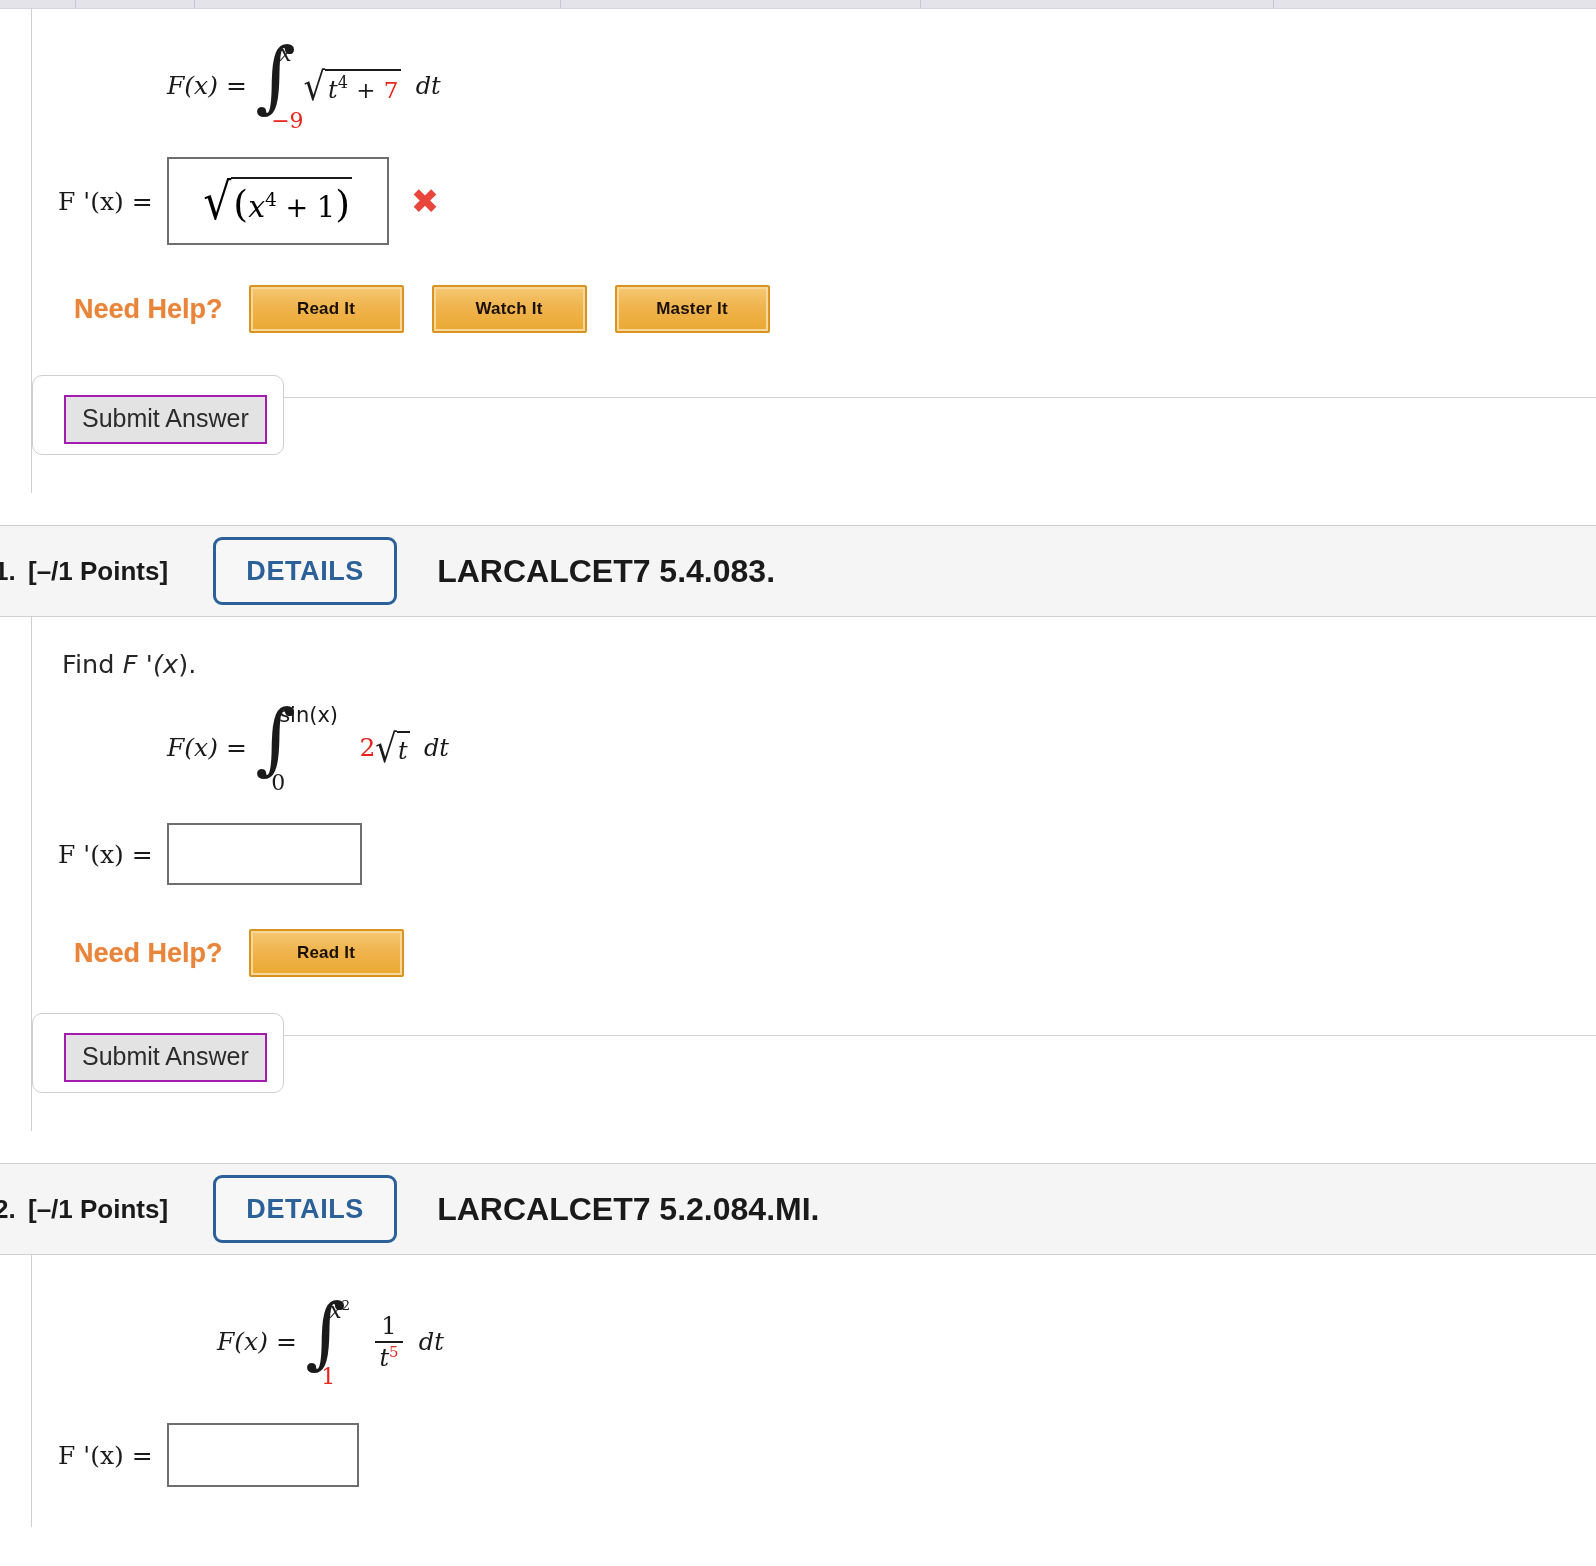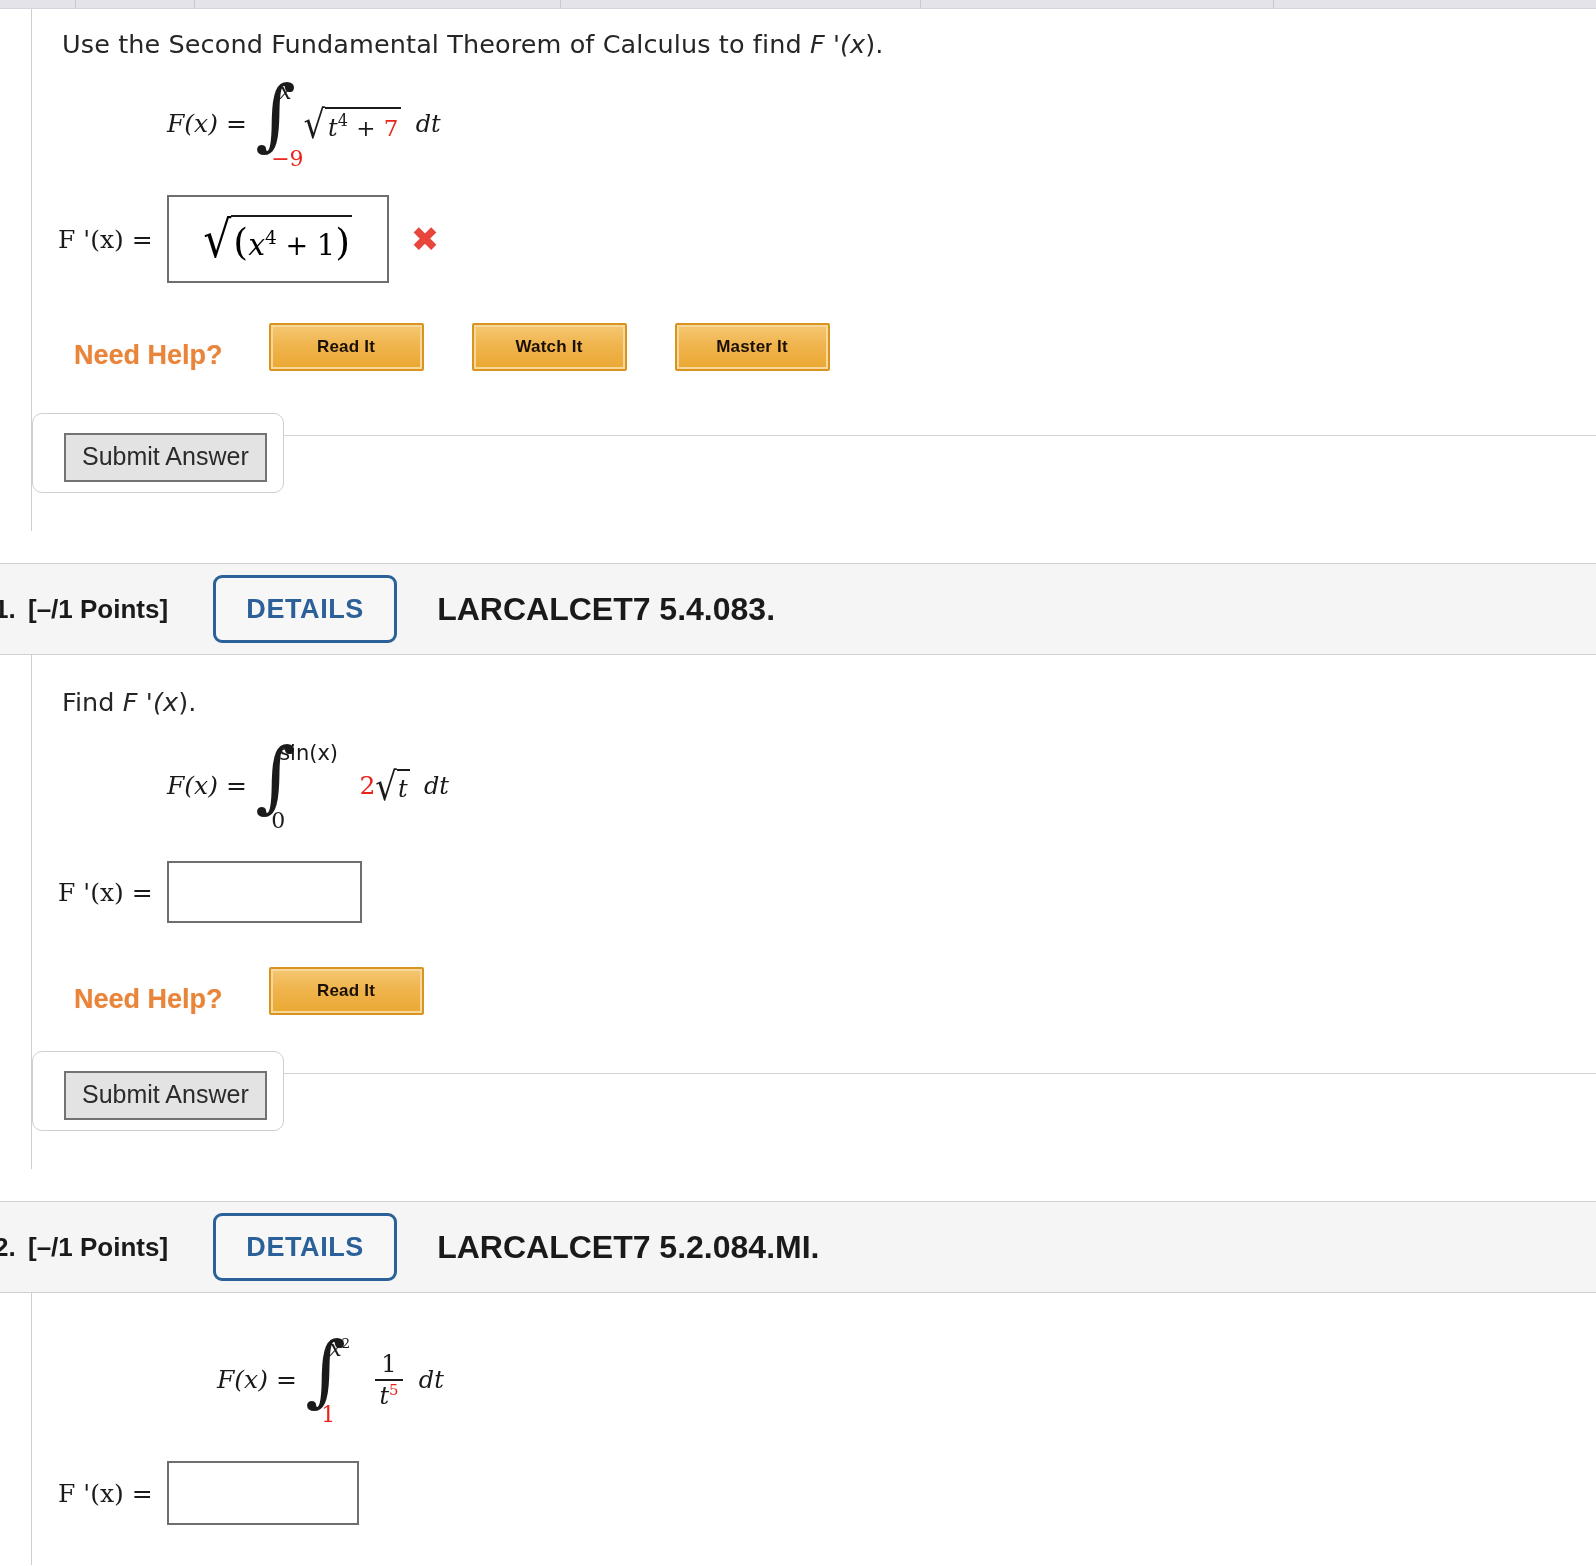--- a/index.html
+++ b/index.html
@@ -139,21 +139,21 @@
   }
   .xmark {
     color: #e8453c;
     font-size: 34px;
     font-weight: bold;
     margin-left: 22px;
     line-height: 1;
   }
 
   
-  .needhelp-row { display: flex; align-items: flex-end; gap: 20px; }
+  .needhelp-row { display: flex; align-items: center; }
   .needhelp-label {
     color: #e8853a;
     font-weight: bold;
     font-size: 27px;
     font-family: "Liberation Sans", sans-serif;
     margin-right: 26px;
     text-shadow: 0 0 1px rgba(232,133,58,.5);
   }
   .helpbtn {
     width: 155px; height: 48px;
@@ -188,21 +188,21 @@
     position: absolute;
     left: 252px; top: 22px;
     right: 0;
     border-top: 1px solid #d3d3d3;
   }
   .submit-btn {
     position: absolute;
     left: 32px; top: 20px;
     padding: 7px 16px 9px 16px;
     background: #e3e3e3;
-    border: 2px solid #737373;
+    border: 2px solid #a21caf;
     font-size: 25px;
     color: #2b2b2b;
     font-family: "Liberation Sans", sans-serif;
     box-sizing: border-box;
   }
 
   
   .qhead {
     position: relative;
     width: 1596px;
@@ -264,23 +264,20 @@
     <div class="cell" style="width:366px"></div>
     <div class="cell" style="width:360px"></div>
     <div class="cell" style="width:353px"></div>
     <div class="cell" style="width:322px;border-right:none"></div>
   </div>
 
   <div class="content-col">
 
     <div class="qbody" style="padding-top:12px;padding-bottom:6px;">
 
-      <div class="prompt" style="margin-top:8px;">
-        <span>Use the Second Fundamental Theorem of Calculus to find </span><span class="it">F</span><span class="it"> '(</span><span class="it">x</span><span>).</span>
-      </div>
 
       <div class="math-row" style="margin:26px 0 0 135px;">
         <span class="mi" style="font-size:25px;">F(x)  =</span>
         <span class="intg">
           <span class="sym">∫</span>
           <span class="up mi">x</span>
           <span class="lo mn red">−9</span>
         </span>
         <span class="rad"><span class="sign">√</span><span class="bar"><span class="mi" style="font-size:24px">t</span><sup class="ex mn">4</sup> <span class="mn" style="font-size:23px">+</span> <span class="mn red" style="font-size:23px">7</span></span></span>
         <span class="mi" style="font-size:24px;margin-left:6px;">dt</span>

